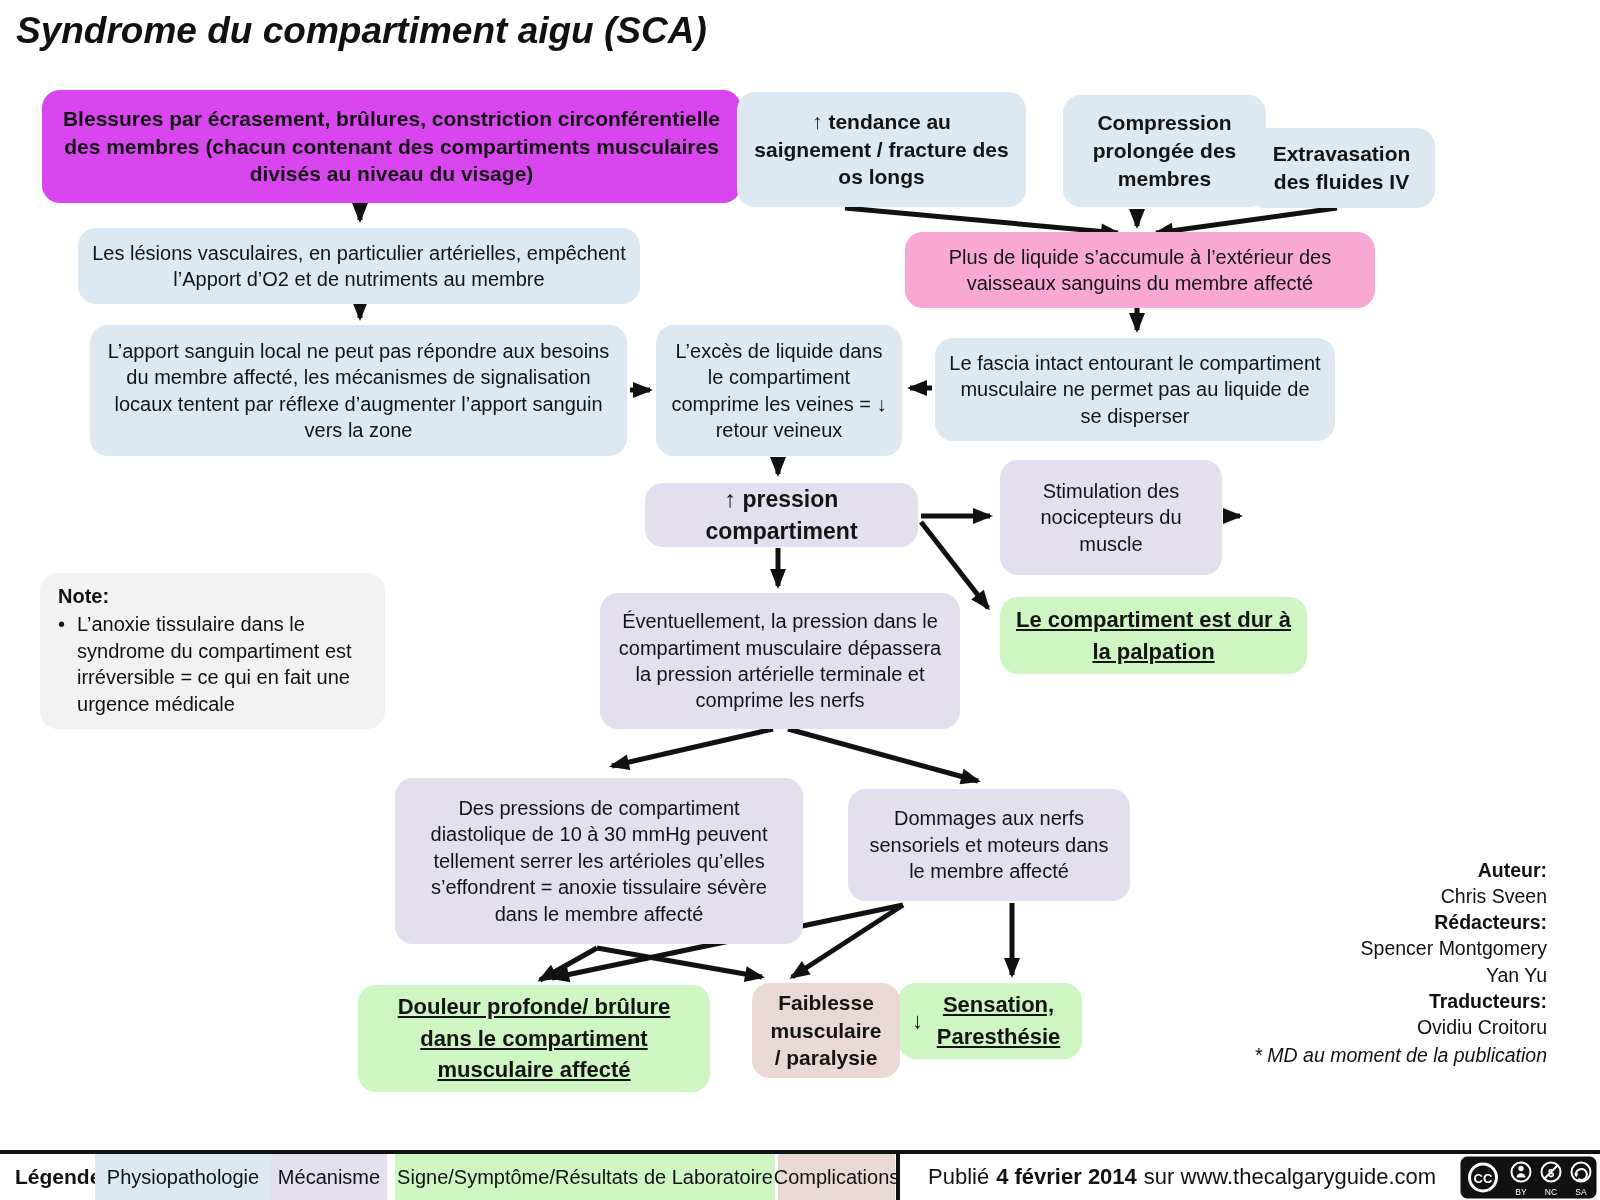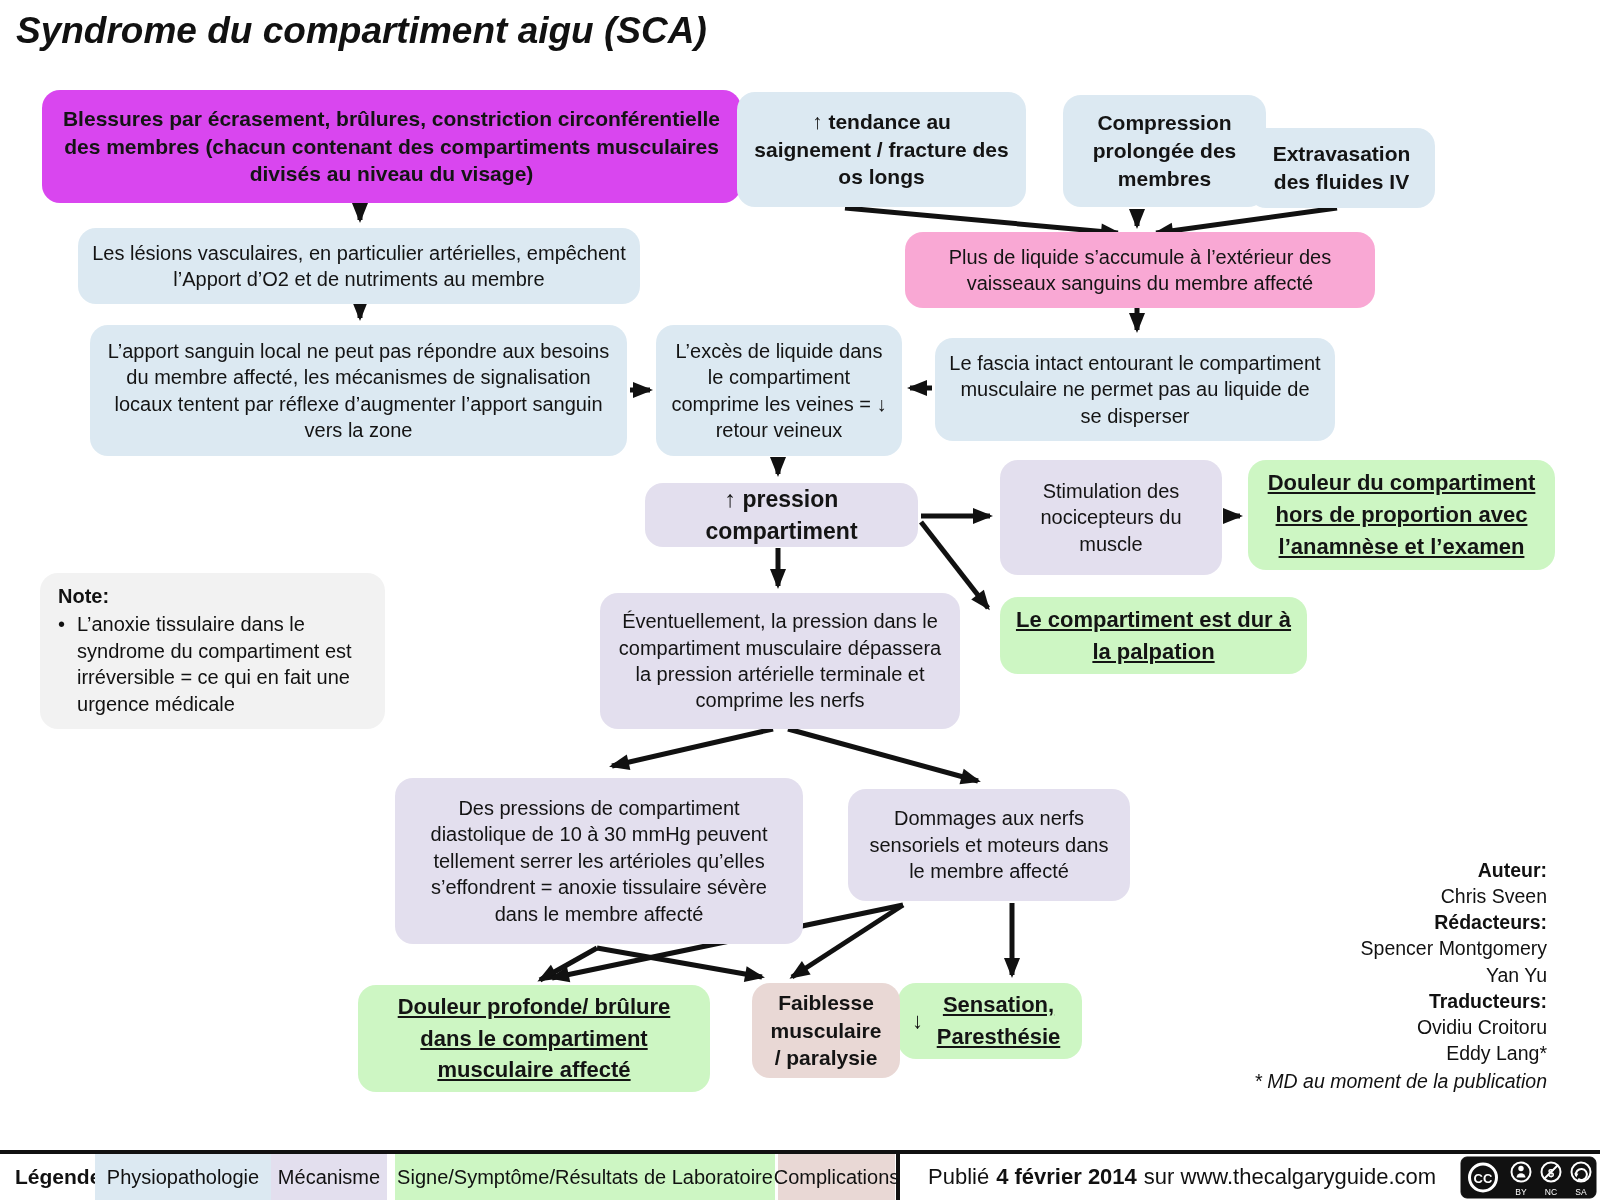--- a/index.html
+++ b/index.html
@@ -113,21 +113,20 @@
   <div class="bx b f23" style="left: 645px; top: 483px; width: 273px; height: 64px; background-color: rgb(227, 223, 238);">↑ pression compartiment</div>
 
   <div class="bx" style="left: 1000px; top: 460px; width: 222px; height: 115px; background-color: rgb(227, 223, 238);">Stimulation des nocicepteurs du muscle</div>
 
   <div class="bx" style="left: 600px; top: 593px; width: 360px; height: 136px; background-color: rgb(227, 223, 238);">Éventuellement, la pression dans le compartiment musculaire dépassera la pression artérielle terminale et comprime les nerfs</div>
 
   <div class="bx" style="left: 395px; top: 778px; width: 408px; height: 166px; background-color: rgb(227, 223, 238);">Des pressions de compartiment diastolique de 10 à 30 mmHg peuvent tellement serrer les artérioles qu’elles s’effondrent = anoxie tissulaire sévère dans le membre affecté</div>
 
   <div class="bx" style="left: 848px; top: 789px; width: 282px; height: 112px; background-color: rgb(227, 223, 238);">Dommages aux nerfs sensoriels et moteurs dans le membre affecté</div>
 
-  <div class="bx b f22 u" style="left: 1248px; top: 460px; width: 307px; height: 110px; background-color: rgb(205, 246, 195);">Douleur du compartiment hors de proportion avec l’anamnèse et l’examen</div>
 
   <div class="bx b f22 u" style="left: 1000px; top: 597px; width: 307px; height: 77px; background-color: rgb(205, 246, 195);">Le compartiment est dur à la palpation</div>
 
   <div class="bx b f22 u" style="left: 358px; top: 985px; width: 352px; height: 107px; background-color: rgb(205, 246, 195);">Douleur profonde/ brûlure dans le compartiment musculaire affecté</div>
 
   <div class="bx b f22" style="left: 898px; top: 983px; width: 184px; height: 76px; background-color: rgb(205, 246, 195);">
     <span class="sensation-prefix">↓</span>
       <span class="u">Sensation, Paresthésie</span>
   </div>
 
@@ -142,21 +141,20 @@
   </div>
 
   <div class="credits">
     <div class="cb">Auteur:</div>
     <div>Chris Sveen</div>
     <div class="cb">Rédacteurs:</div>
     <div>Spencer Montgomery</div>
     <div>Yan Yu</div>
     <div class="cb">Traducteurs:</div>
     <div>Ovidiu Croitoru</div>
-    <div>Eddy Lang*</div>
     <div class="ci">* MD au moment de la publication</div>
   </div>
 
   <div class="footer-line"></div>
   <div class="footer-divider"></div>
 
   <div class="legend-label">Légende:</div>
 
   <div class="legend-cell" style="left: 95px; width: 176px; background-color: rgb(220, 233, 242);">Physiopathologie</div>
 

